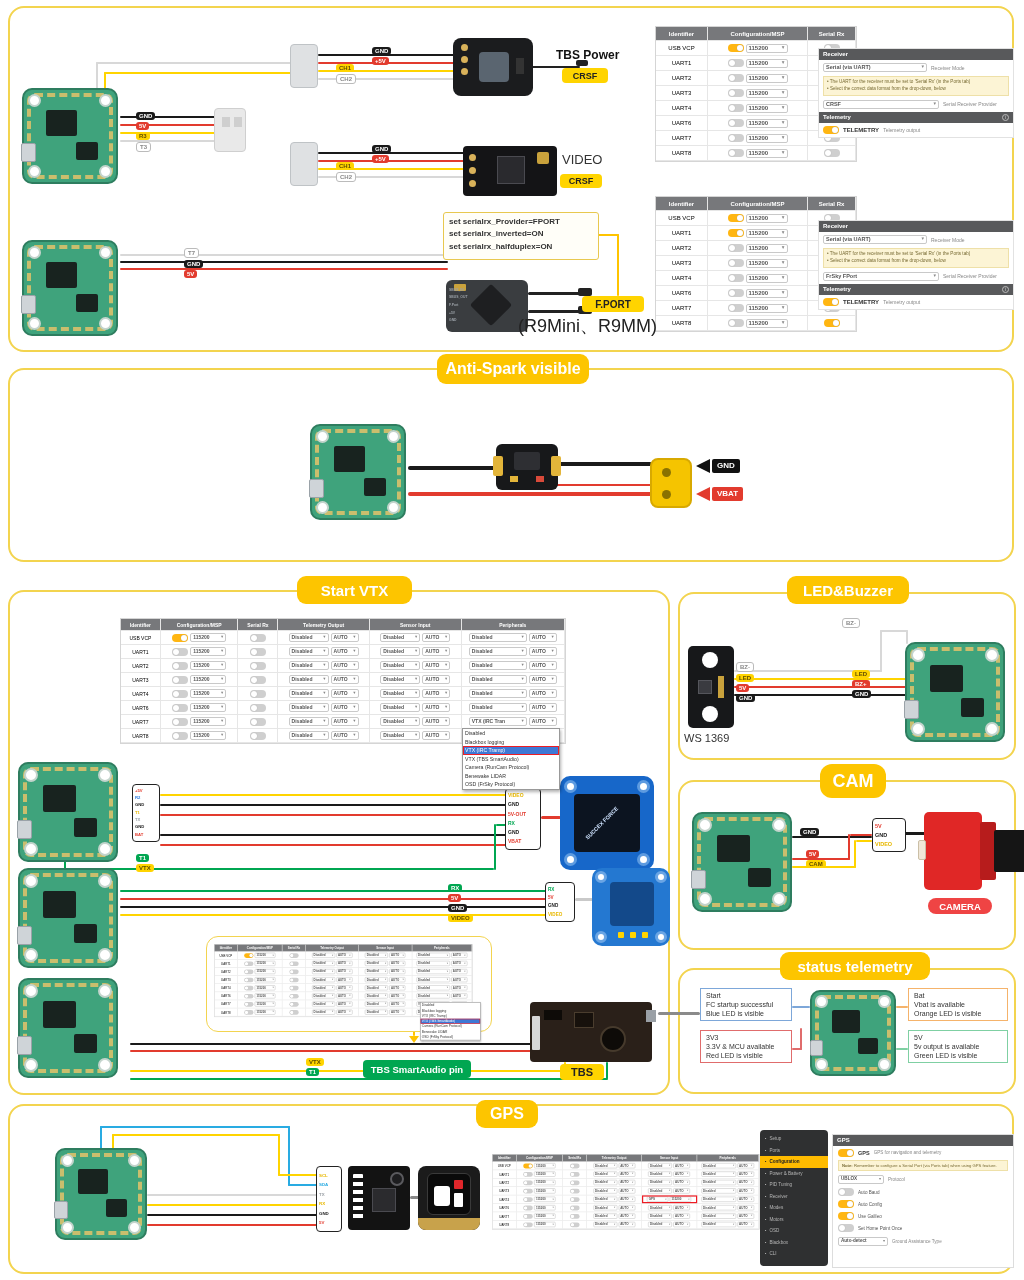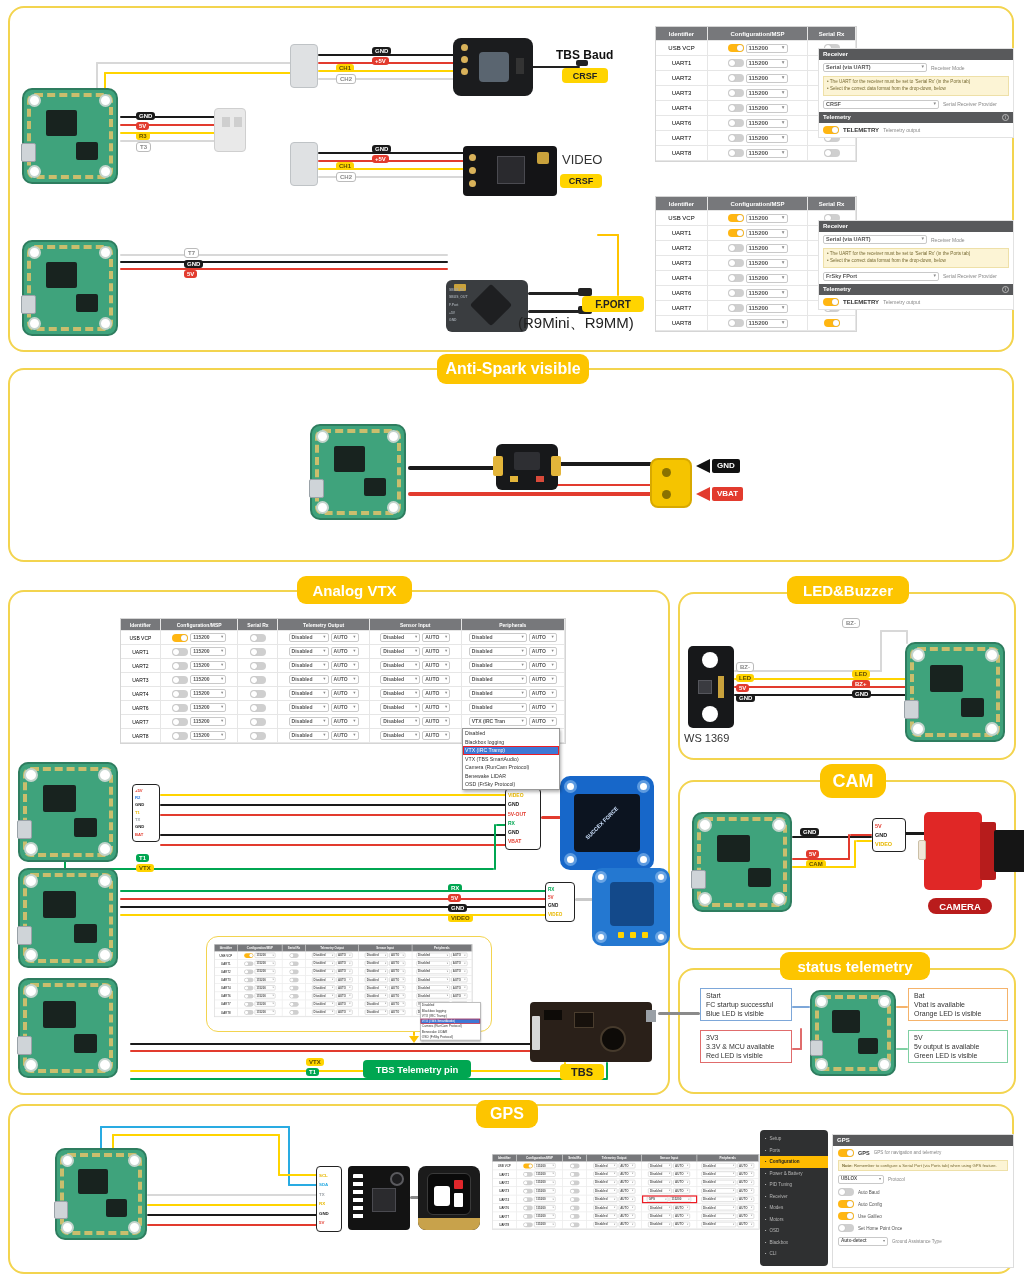--- a/index.html
+++ b/index.html
@@ -42,21 +42,21 @@
 .tg.on i{left:auto;right:1px}
 .sel{display:inline-flex;align-items:center;justify-content:space-between;border:1px solid #c9c9c9;border-radius:2px;background:#fff;color:#555;padding:0 2px;height:9px;font-size:inherit;line-height:1;gap:2px;white-space:nowrap}
 .sel u{text-decoration:none;color:#888;font-size:.9em}
 .dd{position:absolute;background:#fff;border:1px solid #999;z-index:8;box-shadow:1px 2px 3px rgba(0,0,0,.3);width:98px}
 .dd .opt{font-size:5.2px;line-height:8.5px;padding:0 2px;color:#333;white-space:nowrap}
 .dd .opt.selop{background:#3e78d5;color:#fff}
 .dd .opt.redbox{outline:1.5px solid #ed1c24;outline-offset:-1px}
 .clibox{position:absolute;border:1.5px solid #e8c84f;border-radius:3px;background:#fffef8;z-index:4;font-size:8px;font-weight:bold;color:#333;padding:3px 5px;line-height:1.55}
 .ybadge{position:absolute;background:#ffd400;color:#222;font-weight:bold;display:flex;align-items:center;justify-content:center;border-radius:4px;z-index:5}
 .gbadge{position:absolute;background:#00a651;color:#fff;font-weight:bold;display:flex;align-items:center;justify-content:center;border-radius:4px;z-index:6}
-.graybadge{position:absolute;background:#b91c1c;color:#fff;font-weight:bold;display:flex;align-items:center;justify-content:center;border-radius:8px;z-index:5}
+.graybadge{position:absolute;background:#ef4444;color:#fff;font-weight:bold;display:flex;align-items:center;justify-content:center;border-radius:8px;z-index:5}
 .ptag{position:absolute;color:#fff;font-weight:bold;font-size:8px;height:14px;line-height:14px;padding:0 5px;border-radius:2px;z-index:5}
 .arr{position:absolute;width:0;height:0;border-top:7px solid transparent;border-bottom:7px solid transparent;z-index:5}
 .tri-down{position:absolute;width:0;height:0;border-left:5px solid transparent;border-right:5px solid transparent;border-top:7px solid #ffc400;z-index:5}
 .rxp{position:absolute;width:196px;background:#fff;border:1px solid #e2e2e2;z-index:4;font-size:5.5px}
 .gbar{background:#58595b;color:#fff;font-weight:bold;font-size:6px;height:11px;line-height:11px;padding:0 4px;display:flex;justify-content:space-between;align-items:center}
 .rrow{display:flex;align-items:center;gap:4px;padding:3px 4px}
 .rlab{color:#888;font-size:5px}
 .rnote{background:#fcf4d5;border:1px solid #eee0a8;margin:1px 4px;padding:2px 3px;font-size:4.6px;color:#776a33;line-height:1.5}
 .sw{min-width:104px}.sw2{min-width:116px}
 .tname{font-size:6px;color:#333}
@@ -84,21 +84,21 @@
   <div class="panel" style="left:8px;top:6px;width:1006px;height:346px"></div>
   <div class="panel" style="left:8px;top:368px;width:1006px;height:194px"></div>
   <div class="panel" style="left:8px;top:590px;width:662px;height:505px"></div>
   <div class="panel" style="left:678px;top:592px;width:338px;height:168px"></div>
   <div class="panel" style="left:678px;top:780px;width:338px;height:170px"></div>
   <div class="panel" style="left:678px;top:968px;width:338px;height:126px"></div>
   <div class="panel" style="left:8px;top:1104px;width:1006px;height:170px"></div>
   <div class="panel" style="left:206px;top:936px;width:286px;height:96px;border-radius:12px;border-width:1.5px;z-index:2"></div>
 
   <div class="pill" style="left:437px;top:354px;width:152px;height:30px;font-size:16px">Anti-Spark visible</div>
-  <div class="pill" style="left:297px;top:576px;width:115px;height:28px;font-size:15px">Analog VTX</div>
+  <div class="pill" style="left:297px;top:576px;width:115px;height:28px;font-size:15px">Start VTX</div>
   <div class="pill" style="left:787px;top:576px;width:122px;height:28px;font-size:15px">LED&amp;Buzzer</div>
   <div class="pill" style="left:820px;top:764px;width:66px;height:34px;font-size:18px;border-radius:12px">CAM</div>
   <div class="pill" style="left:780px;top:952px;width:150px;height:28px;font-size:15px">status telemetry</div>
   <div class="pill" style="left:476px;top:1100px;width:62px;height:28px;font-size:16px">GPS</div>
 
   <div id="deco">
       <i class="w" style="left: 120px; top: 116px; width: 96px; height: 2px; background: rgb(26, 26, 26);"></i>
       <i class="w" style="left: 120px; top: 124px; width: 96px; height: 2px; background: rgb(226, 59, 46);"></i>
       <i class="w" style="left: 120px; top: 132px; width: 96px; height: 2px; background: rgb(255, 212, 0);"></i>
       <i class="w" style="left: 120px; top: 140px; width: 96px; height: 2px; background: rgb(216, 216, 216);"></i>
@@ -296,21 +296,21 @@
       <span class="tag" style="background:#ffd400;color:#5f4c00;">CH1</span>
       <span class="tag" style="background:#ffffff;color:#888;border:1px solid #bbb;">CH2</span>
     </div>
   <div class="mod" style="left:453px;top:38px;width:80px;height:58px;background:#1b1c1e;border-radius:8px">
     <i class="abs" style="left:8px;top:6px;width:7px;height:7px;background:#d9b25a;border-radius:50%"></i>
     <i class="abs" style="left:8px;top:18px;width:7px;height:7px;background:#d9b25a;border-radius:50%"></i>
     <i class="abs" style="left:8px;top:30px;width:7px;height:7px;background:#d9b25a;border-radius:50%"></i>
     <i class="abs" style="left:26px;top:14px;width:30px;height:30px;background:#5a6570;border-radius:4px"></i>
     <i class="abs" style="left:63px;top:20px;width:8px;height:16px;background:#333"></i>
   </div>
-  <div class="lbl-txt" style="left:556px;top:48px;font-size:12px;font-weight:bold;color:#111">TBS Baud</div>
+  <div class="lbl-txt" style="left:556px;top:48px;font-size:12px;font-weight:bold;color:#111">TBS Power</div>
   <div class="ybadge" style="left:562px;top:68px;width:46px;height:15px;font-size:9px">CRSF</div>
 
   <div class="mod" style="left:290px;top:142px;width:28px;height:44px;background:#dfe1e3;border:1px solid #bfc3c6;border-radius:4px"></div>
   <div class="tags" style="left:372px;top:145px">
       <span class="tag" style="background:#1a1a1a;color:#fff;">GND</span>
       <span class="tag" style="background:#e23b2e;color:#fff;">+5V</span>
     </div>
   <div class="tags" style="left:336px;top:162px">
       <span class="tag" style="background:#ffd400;color:#5f4c00;">CH1</span>
       <span class="tag" style="background:#ffffff;color:#888;border:1px solid #bbb;">CH2</span>
@@ -323,33 +323,38 @@
     <i class="abs" style="left:74px;top:6px;width:12px;height:12px;background:#c9a23c;border-radius:2px"></i>
   </div>
   <div class="lbl-txt" style="left:562px;top:152px;font-size:13px;color:#333">VIDEO</div>
   <div class="ybadge" style="left:560px;top:174px;width:42px;height:14px;font-size:9px">CRSF</div>
 
   <div class="tags" style="left:184px;top:248px">
       <span class="tag" style="background:#ffffff;color:#888;border:1px solid #bbb;">T7</span>
       <span class="tag" style="background:#1a1a1a;color:#fff;">GND</span>
       <span class="tag" style="background:#e23b2e;color:#fff;">5V</span>
     </div>
+  <div class="clibox" style="left:443px;top:212px;width:156px;height:48px">
+    <div>set serialrx_Provider=FPORT</div>
+    <div>set serialrx_inverted=ON</div>
+    <div>set serialrx_halfduplex=ON</div>
+  </div>
   <div class="ybadge" style="left:582px;top:296px;width:62px;height:16px;font-size:10px">F.PORT</div>
   <div class="mod" style="left:446px;top:280px;width:82px;height:52px;background:#3a3d40;border-radius:6px">
     <i class="abs" style="left:30px;top:10px;width:30px;height:30px;background:#1e1f21;border-radius:3px;transform:rotate(45deg)"></i>
     <i class="abs" style="left:8px;top:4px;width:12px;height:7px;background:#c9a23c;border-radius:1px"></i>
   </div>
   <div class="pbox bare" style="left:447px;top:284px;width:28px;height:44px;font-size:3.4px">
       <div class="pin" style="color:#9aa0a6">SBUS_IN</div>
       <div class="pin" style="color:#9aa0a6">SBUS_OUT</div>
       <div class="pin" style="color:#9aa0a6">F.Port</div>
       <div class="pin" style="color:#9aa0a6">+5V</div>
       <div class="pin" style="color:#9aa0a6">GND</div>
     </div>
-  <div class="lbl-txt" style="left:518px;top:314px;font-size:15px;color:#222">(R9Mini、R9MM)</div>
+  <div class="lbl-txt" style="left:518px;top:314px;font-size:18px;color:#222">(R9Mini、R9MM)</div>
 
   <div class="tbl t3" style="left:655px;top:26px">
       <div class="tr th">
         <span class="c i">Identifier</span>
         <span class="c m">Configuration/MSP</span>
         <span class="c s">Serial Rx</span>
       </div>
       <div class="tr">
         <span class="c i">USB VCP</span>
         <span class="c m">
@@ -1555,21 +1560,21 @@
       <div class="opt">Camera (RunCam Protocol)</div>
       <div class="opt">Benewake LIDAR</div>
       <div class="opt">OSD (FrSky Protocol)</div>
     </div>
   <div class="tri-down" style="left:409px;top:1036px"></div>
 
   <div class="tags" style="left:306px;top:1058px">
       <span class="tag" style="background:#ffd400;color:#5f4c00;">VTX</span>
       <span class="tag" style="background:#00a651;color:#fff;">T1</span>
     </div>
-  <div class="gbadge" style="left:363px;top:1060px;width:108px;height:18px;font-size:9.5px">TBS Telemetry pin</div>
+  <div class="gbadge" style="left:363px;top:1060px;width:108px;height:18px;font-size:9.5px">TBS SmartAudio pin</div>
   <div class="mod" style="left:530px;top:1002px;width:122px;height:60px;background:#2a2019;border-radius:4px">
     <i class="abs" style="left:70px;top:24px;width:26px;height:26px;background:#0e0b08;border-radius:50%;border:2px solid #463a2c"></i>
     <i class="abs" style="left:14px;top:8px;width:18px;height:10px;background:#0e0b08"></i>
     <i class="abs" style="left:44px;top:10px;width:20px;height:16px;background:#17110c;border:1px solid #4a3d2e"></i>
     <i class="abs" style="left:2px;top:14px;width:8px;height:34px;background:#d7d7d7;border-radius:1px"></i>
     <i class="abs" style="right:-4px;top:8px;width:10px;height:12px;background:#9aa0a6"></i>
   </div>
   <div class="w" style="left:658px;top:1012px;width:42px;height:3px;background:#8a8a8a;z-index:2"></div>
   <div class="ybadge" style="left:560px;top:1064px;width:44px;height:16px;font-size:11px">TBS</div>
 

